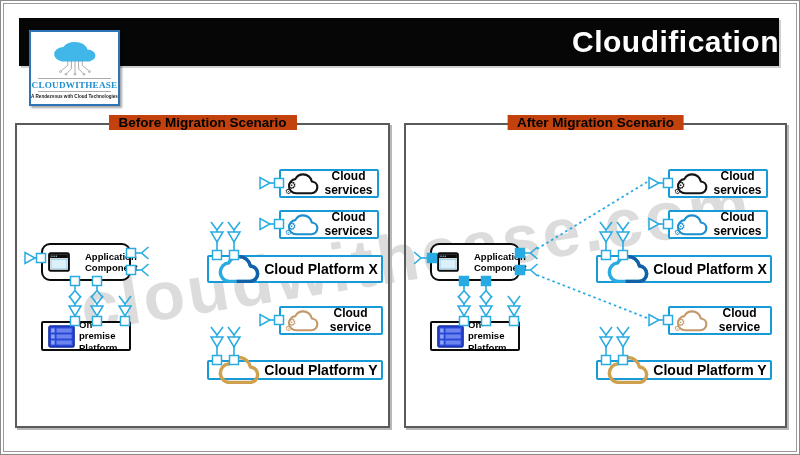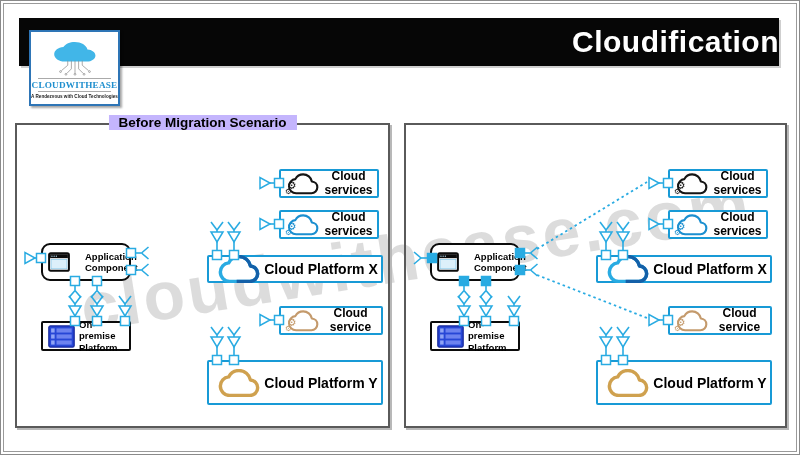--- a/index.html
+++ b/index.html
@@ -22,34 +22,34 @@
   
   .watermark{position:absolute;left:80px;top:268px;font-size:68px;font-weight:bold;color:#8f8f8f;opacity:.30;
              letter-spacing:3px;white-space:nowrap;transform:rotate(-9deg);transform-origin:left center;
              z-index:1;pointer-events:none;}
 
   
   .panel{position:absolute;top:122px;height:301px;border:2px solid #5a5a5a;background:transparent;z-index:2;
          box-shadow:2px 2px 0 #b8b8b8;box-sizing:content-box;}
   .panel.before{left:14px;width:371px;}
   .panel.after{left:403px;width:379px;}
-  .panel-title{position:absolute;top:-10px;left:50%;transform:translateX(-50%);background:#c4b5fd;padding:0 10px;
+  .panel-title{position:absolute;top:-10px;left:50%;transform:translateX(-50%);background:#c2410c;padding:0 10px;
                font-size:13.5px;font-weight:bold;color:#000;white-space:nowrap;z-index:6;}
 
   
   .node{position:absolute;display:flex;align-items:center;background:#fff;box-sizing:border-box;z-index:3;}
   .blk{border:2.5px solid #0b0b0b;}
   .blu{border:2px solid #189ad6;border-radius:2px;}
   .app{left:24px;top:118px;width:90px;height:38px;border-radius:9px;gap:11px;}
   .onprem{left:24px;top:196px;width:90px;height:30px;border-radius:2px;}
   .cs1{left:262px;top:44px;width:100px;height:29px;}
   .cs2{left:262px;top:85px;width:100px;height:29px;}
   .px{left:190px;top:130px;width:176px;height:28px;}
   .svc{left:262px;top:181px;width:104px;height:29px;}
-  .py{left:190px;top:235px;width:176px;height:45px;}
+  .py{left:190px;top:235px;width:176px;height:20px;}
   .lbl{font-weight:bold;color:#000;}
   .lbl-sm{font-size:12px;flex:1;text-align:center;line-height:1.1;}
   .lbl-md{font-size:9.5px;line-height:1.2;margin-left:4px;}
   .lbl-lg{font-size:14px;flex:1;text-align:center;}
   .ic{flex:0 0 auto;}
   .deco{position:absolute;inset:0;width:100%;height:100%;z-index:4;pointer-events:none;overflow:visible;}
 </style>
 </head>
 <body>
 
@@ -233,20 +233,21 @@
         <polygon points="243,93.5 243,104.5 253,99" fill="#fff" stroke="#29abe2" stroke-width="1.5"></polygon>
         <line x1="253" y1="99" x2="257.5" y2="99" stroke="#29abe2" stroke-width="1.6"></line>
         <rect x="257.5" y="94.5" width="9" height="9" fill="#fff" stroke="#29abe2" stroke-width="1.5"></rect>
         <polygon points="243,189.5 243,200.5 253,195" fill="#fff" stroke="#29abe2" stroke-width="1.5"></polygon>
         <line x1="253" y1="195" x2="257.5" y2="195" stroke="#29abe2" stroke-width="1.6"></line>
         <rect x="257.5" y="190.5" width="9" height="9" fill="#fff" stroke="#29abe2" stroke-width="1.5"></rect>
       </svg>
   </section>
 
   <section class="panel after">
+    <span class="panel-title">After Migration Scenario</span>
 
     <div class="node blu cs1">
       <svg class="ic" viewBox="-4 2 30 19.5" style="width:36px;height:23px;color:#151515;margin-left:3px">
         <use href="#p-cloud" fill="none" stroke="currentColor" stroke-width="1.8" stroke-linejoin="round"></use>
         <text x="-2" y="16" font-size="9" fill="currentColor" font-family="DejaVu Sans">⚙</text>
         <text x="-3.5" y="21" font-size="6.5" fill="currentColor" font-family="DejaVu Sans">⚙</text>
       </svg>
       <span class="lbl lbl-sm">Cloud services</span>
     </div>
 

